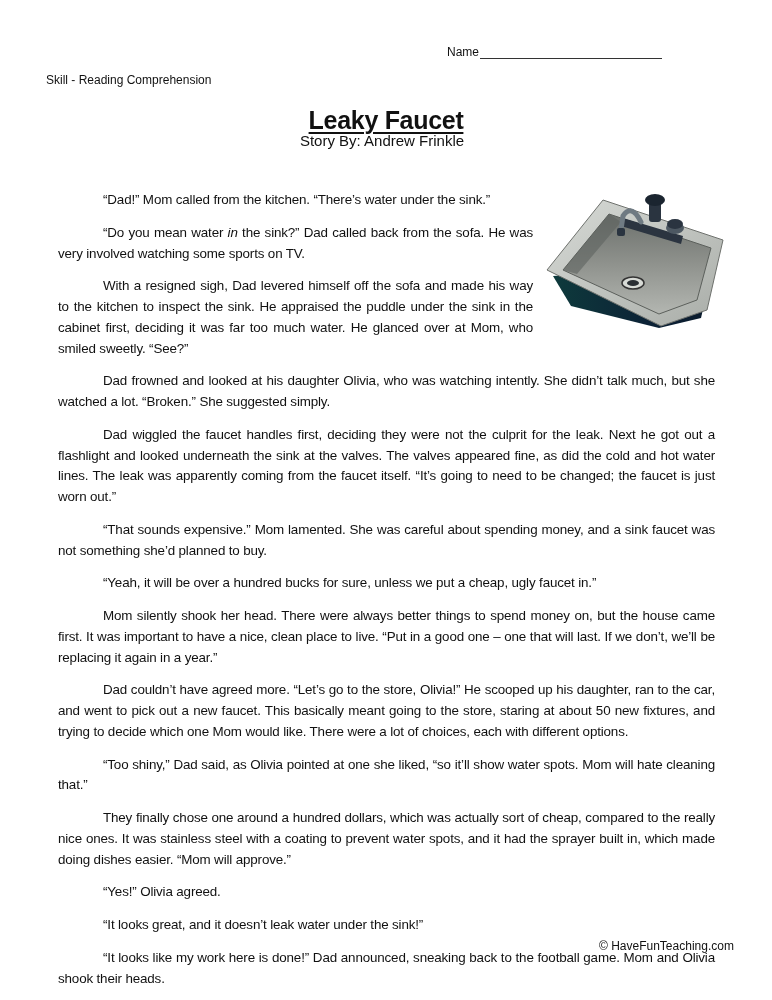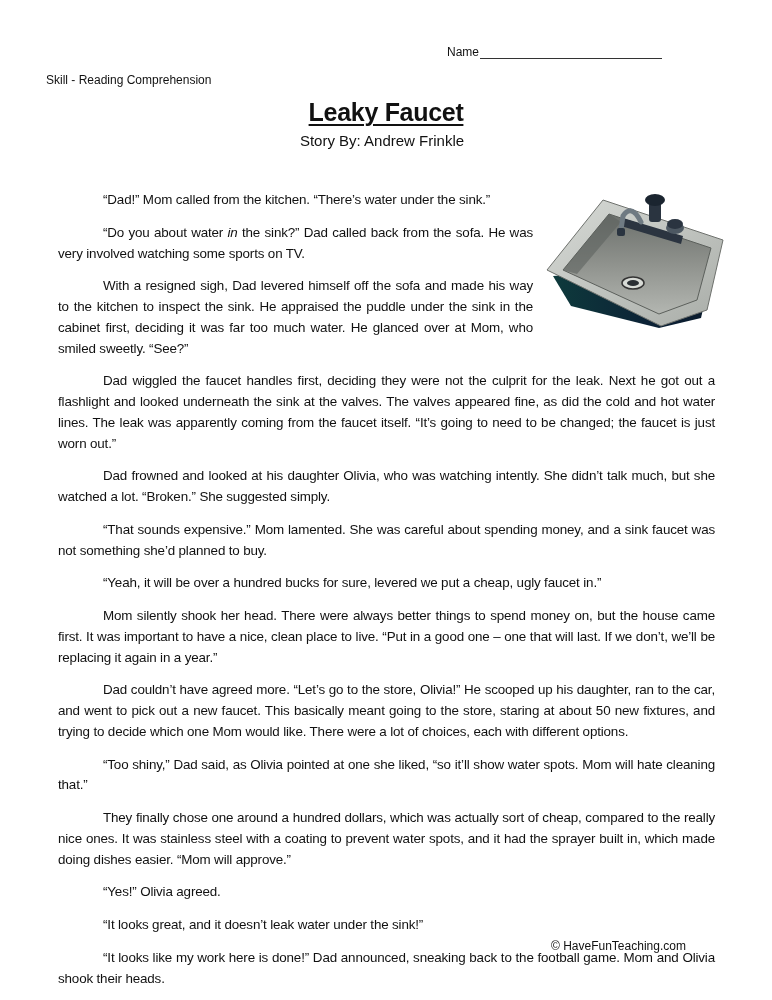--- a/index.html
+++ b/index.html
@@ -1,30 +1,30 @@
 <!DOCTYPE html>
 <html><head>
 <meta charset="utf-8">
 <style>
   html, body { margin: 0; padding: 0; background: #ffffff; }
   body { width: 772px; height: 1000px; position: relative; overflow: hidden;
          font-family: "Liberation Sans", "DejaVu Sans", sans-serif; color: #111; }
   .hdr-left { position: absolute; left: 46px; top: 45px; font-size: 12px; margin-top: 28px; }
   .hdr-right { position: absolute; left: 447px; top: 45px; font-size: 12px; display: flex; align-items: flex-start; }
   .name-line { display: inline-block; width: 182px; border-bottom: 1px solid #333; height: 13px; margin-left: 1px; }
-  .title { position: absolute; left: 0; width: 772px; top: 98px; text-align: center;
+  .title { position: absolute; left: 0; width: 772px; top: 106px; text-align: center;
            font-size: 25px; font-weight: bold; text-decoration: underline; text-underline-offset: 3px;
            text-decoration-thickness: 2px; letter-spacing: -0.3px; }
   .byline { position: absolute; left: 0; width: 764px; top: 132px; text-align: center; font-size: 15px; }
   .story { position: absolute; left: 46px; top: 178px; width: 681px; font-size: 13.4px; line-height: 20.75px;
            text-align: justify; letter-spacing: -0.15px; }
   .story p { margin: 12px; text-indent: 45px; }
   .sink { float: right; width: 190px; height: 186px; margin: 0 -4px 0 8px; shape-outside: inset(0 0 0 0); }
   .sink svg { display: block; }
-  .footer { position: absolute; left: 551px; top: 939px; font-size: 12px; }
+  .footer { position: absolute; left: 599px; top: 939px; font-size: 12px; }
   em { }
 </style>
 </head>
 <body>
 
 <div>
 
   <div class="hdr-left">Skill - Reading Comprehension</div>
   <div class="hdr-right">
     <span>Name</span>
@@ -71,26 +71,26 @@
         <rect x="76" y="50" width="8" height="8" rx="2" fill="#2a3440"></rect>
 
         <rect x="108" y="22" width="12" height="22" rx="3" fill="#2a3440"></rect>
         <ellipse cx="114" cy="22" rx="10" ry="6" fill="#1b2530"></ellipse>
 
         <ellipse cx="134" cy="50" rx="9" ry="6" fill="#4d5862"></ellipse>
         <ellipse cx="134" cy="46" rx="8" ry="5" fill="#2a3440"></ellipse>
       </svg>
     </div>
     <p><span>“Dad!” Mom called from the kitchen. “There’s water under the sink.”</span></p>
-    <p><span>“Do you about water </span><em>in</em><span> the sink?” Dad called back from the sofa. He was very involved watching some sports on TV.</span></p>
+    <p><span>“Do you mean water </span><em>in</em><span> the sink?” Dad called back from the sofa. He was very involved watching some sports on TV.</span></p>
     <p><span>With a resigned sigh, Dad levered himself off the sofa and made his way to the kitchen to inspect the sink. He appraised the puddle under the sink in the cabinet first, deciding it was far too much water. He glanced over at Mom, who smiled sweetly. “See?”</span></p>
+    <p><span>Dad frowned and looked at his daughter Olivia, who was watching intently. She didn’t talk much, but she watched a lot. “Broken.” She suggested simply.</span></p>
     <p><span>Dad wiggled the faucet handles first, deciding they were not the culprit for the leak. Next he got out a flashlight and looked underneath the sink at the valves. The valves appeared fine, as did the cold and hot water lines. The leak was apparently coming from the faucet itself. “It’s going to need to be changed; the faucet is just worn out.”</span></p>
-    <p><span>Dad frowned and looked at his daughter Olivia, who was watching intently. She didn’t talk much, but she watched a lot. “Broken.” She suggested simply.</span></p>
     <p><span>“That sounds expensive.” Mom lamented. She was careful about spending money, and a sink faucet was not something she’d planned to buy.</span></p>
-    <p><span>“Yeah, it will be over a hundred bucks for sure, levered we put a cheap, ugly faucet in.”</span></p>
+    <p><span>“Yeah, it will be over a hundred bucks for sure, unless we put a cheap, ugly faucet in.”</span></p>
     <p><span>Mom silently shook her head. There were always better things to spend money on, but the house came first. It was important to have a nice, clean place to live. “Put in a good one – one that will last. If we don’t, we’ll be replacing it again in a year.”</span></p>
     <p><span>Dad couldn’t have agreed more. “Let’s go to the store, Olivia!” He scooped up his daughter, ran to the car, and went to pick out a new faucet. This basically meant going to the store, staring at about 50 new fixtures, and trying to decide which one Mom would like. There were a lot of choices, each with different options.</span></p>
     <p><span>“Too shiny,” Dad said, as Olivia pointed at one she liked, “so it’ll show water spots. Mom will hate cleaning that.”</span></p>
     <p><span>They finally chose one around a hundred dollars, which was actually sort of cheap, compared to the really nice ones. It was stainless steel with a coating to prevent water spots, and it had the sprayer built in, which made doing dishes easier. “Mom will approve.”</span></p>
     <p><span>“Yes!” Olivia agreed.</span></p>
     <p><span>“It looks great, and it doesn’t leak water under the sink!”</span></p>
     <p><span>“It looks like my work here is done!” Dad announced, sneaking back to the football game. Mom and Olivia shook their heads.</span></p>
   </div>
 
   <div class="footer">© HaveFunTeaching.com</div>

